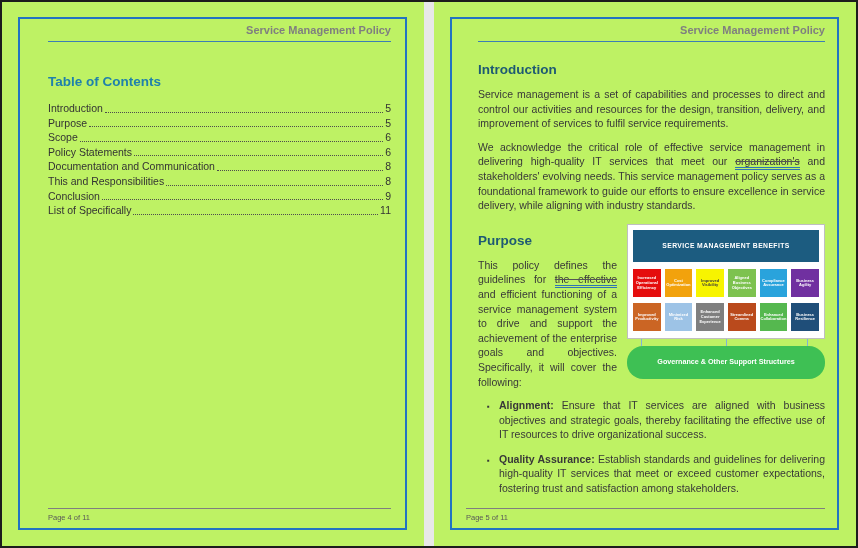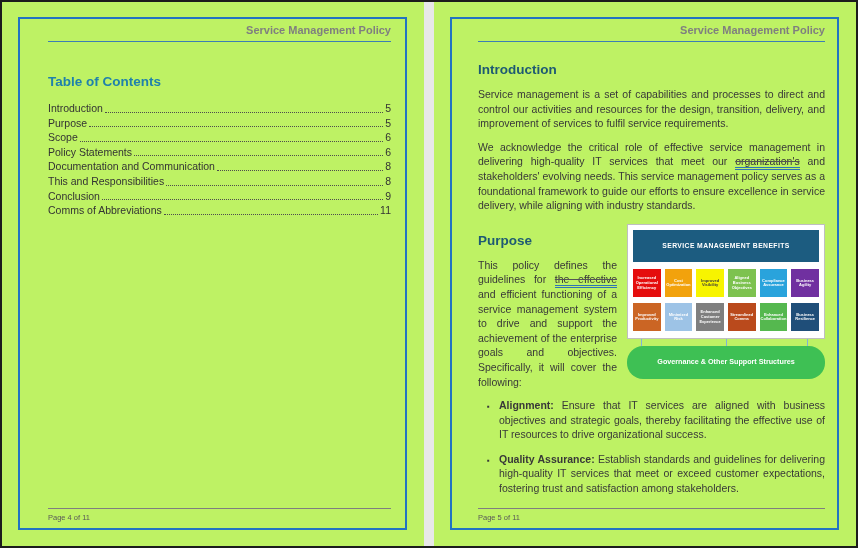--- a/index.html
+++ b/index.html
@@ -90,21 +90,21 @@
       <span class="toc-label">This and Responsibilities</span>
       <span class="toc-dots"></span>
       <span class="toc-page">8</span>
     </div>
     <div class="toc-row">
       <span class="toc-label">Conclusion</span>
       <span class="toc-dots"></span>
       <span class="toc-page">9</span>
     </div>
     <div class="toc-row">
-      <span class="toc-label">Comms of Abbreviations</span>
+      <span class="toc-label">List of Specifically</span>
       <span class="toc-dots"></span>
       <span class="toc-page">11</span>
     </div>
   </div>
   <div class="footer">
     <div class="footer-text">Page 4 of 11</div>
   </div>
 </div>
 
 <div class="sheet right">
@@ -153,16 +153,16 @@
     <div class="bullet">
       <span class="bmark">▪</span>
       <span class="btext"><span class="bterm">Alignment:</span><span> Ensure that IT services are aligned with business objectives and strategic goals, thereby facilitating the effective use of IT resources to drive organizational success.</span></span>
     </div>
 
     <div class="bullet">
       <span class="bmark">▪</span>
       <span class="btext"><span class="bterm">Quality Assurance:</span><span> Establish standards and guidelines for delivering high-quality IT services that meet or exceed customer expectations, fostering trust and satisfaction among stakeholders.</span></span>
     </div>
   </div>
-  <div class="footer" style="left:44px; right:31px;">
+  <div class="footer" style="left:32px; right:31px;">
     <div class="footer-text">Page 5 of 11</div>
   </div>
 </div>
 
 </body></html>

